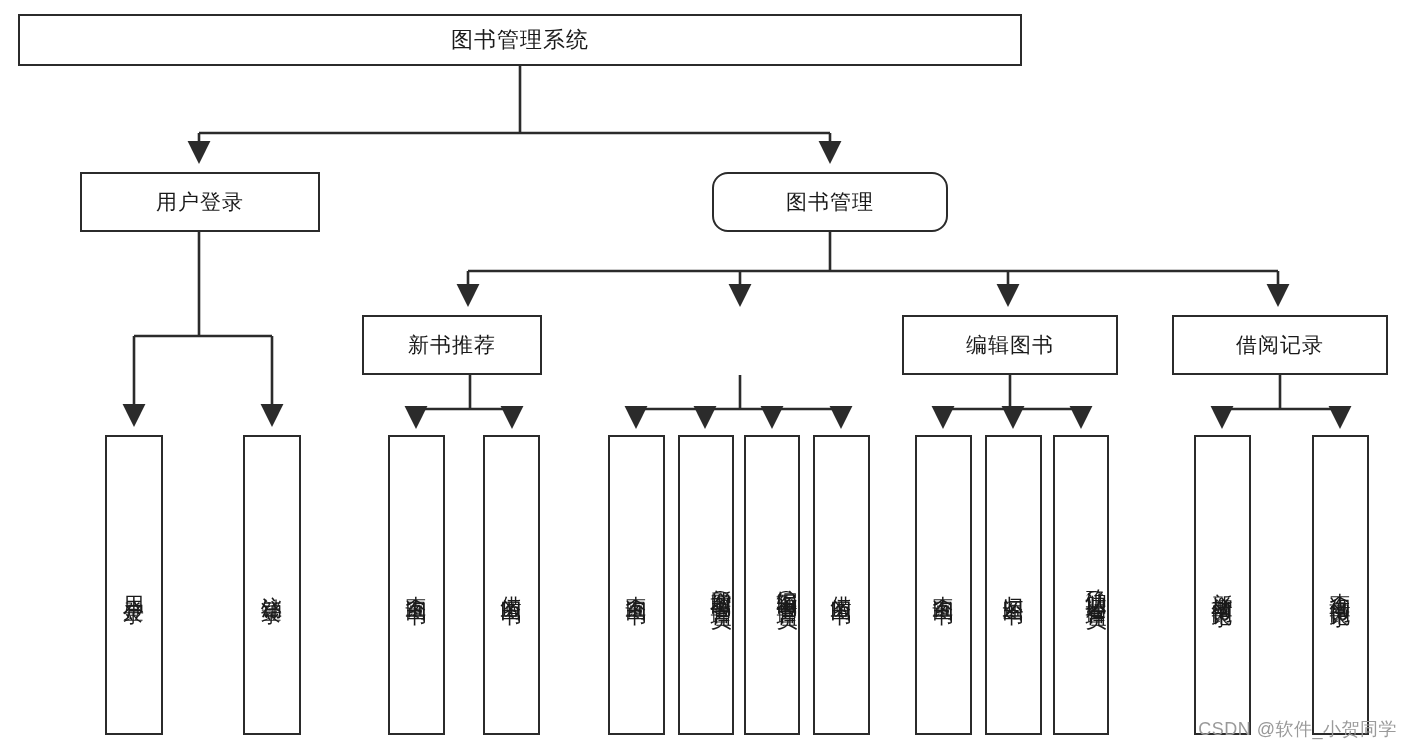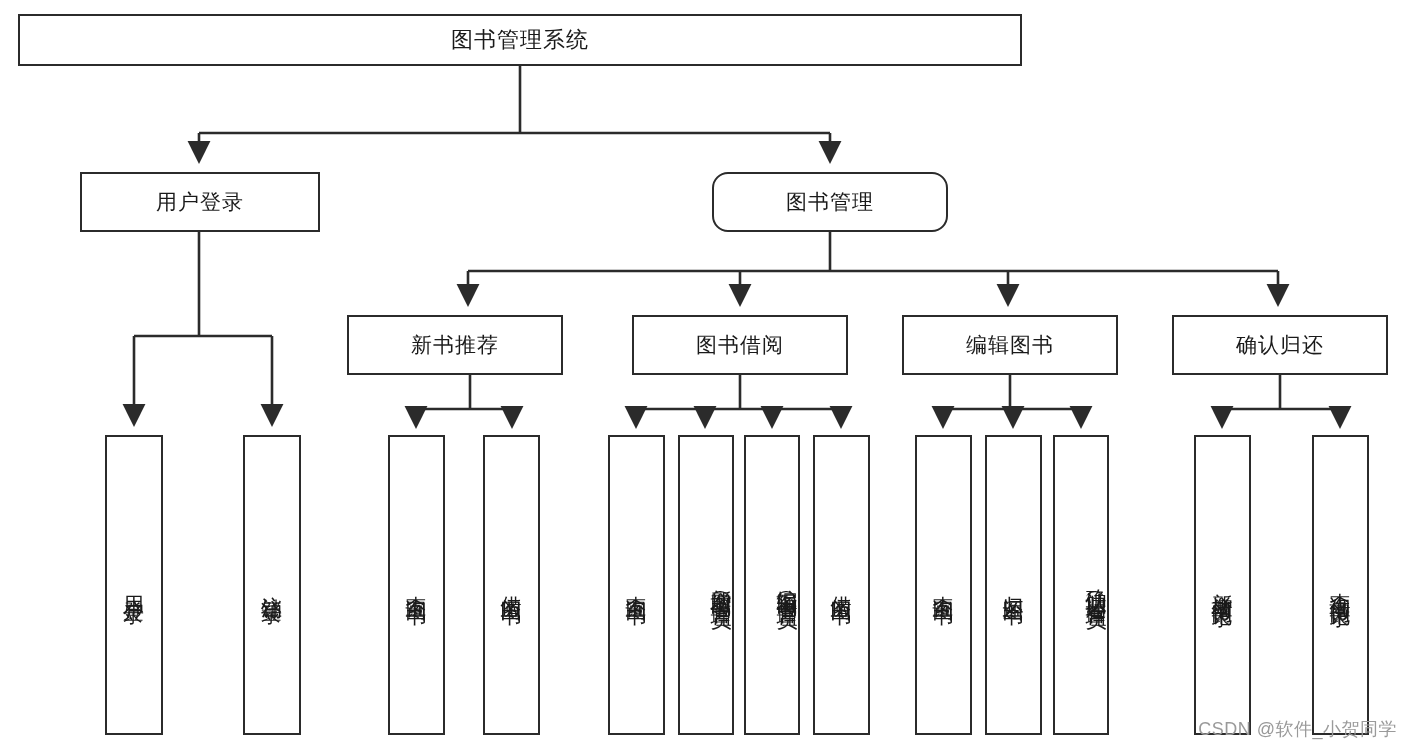--- a/index.html
+++ b/index.html
@@ -127,34 +127,31 @@
   </div>
 
   <div class="node h" style="left:80px; top:172px; width:240px; height:60px;">
     <span>用户登录</span>
   </div>
 
   <div class="node h" style="left:712px; top:172px; width:236px; height:60px;border-radius:16px;">
     <span>图书管理</span>
   </div>
 
-  <div class="node h" style="left:347px; top:315px; width:216px; height:60px;">
+  <div class="node h" style="left:362px; top:315px; width:180px; height:60px;">
     <span>新书推荐</span>
   </div>
 
-  <div class="node h" style="left:632px; top:315px; width:216px; height:60px;">
-    <span>图书借阅</span>
-  </div>
 
   <div class="node h" style="left:902px; top:315px; width:216px; height:60px;">
     <span>编辑图书</span>
   </div>
 
   <div class="node h" style="left:1172px; top:315px; width:216px; height:60px;">
-    <span>确认归还</span>
+    <span>借阅记录</span>
   </div>
 
   <div class="node v" style="left:105px; top:435px; width:58px; height:300px;">
     <span class="label-v">用户登录</span>
   </div>
 
   <div class="node v" style="left:243px; top:435px; width:58px; height:300px;">
     <span class="label-v">注销登录</span>
   </div>
 

